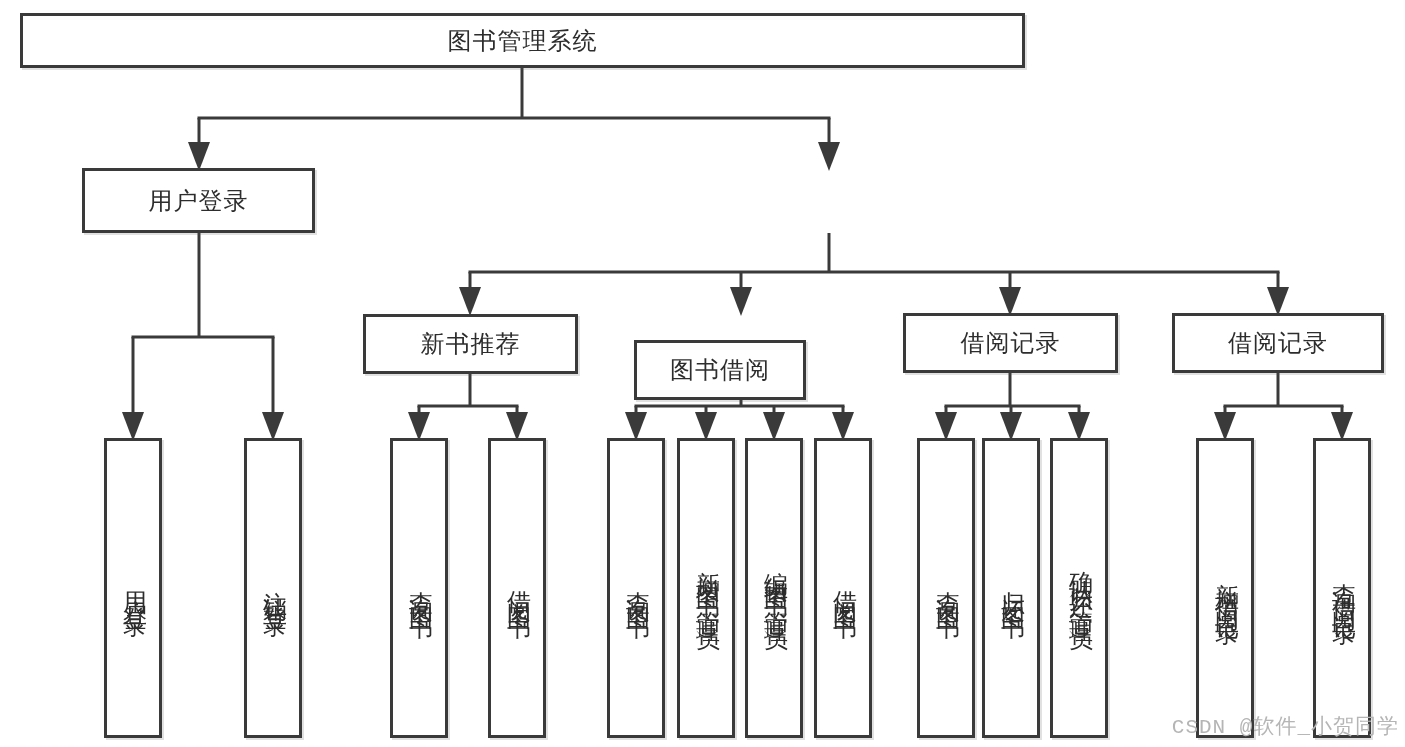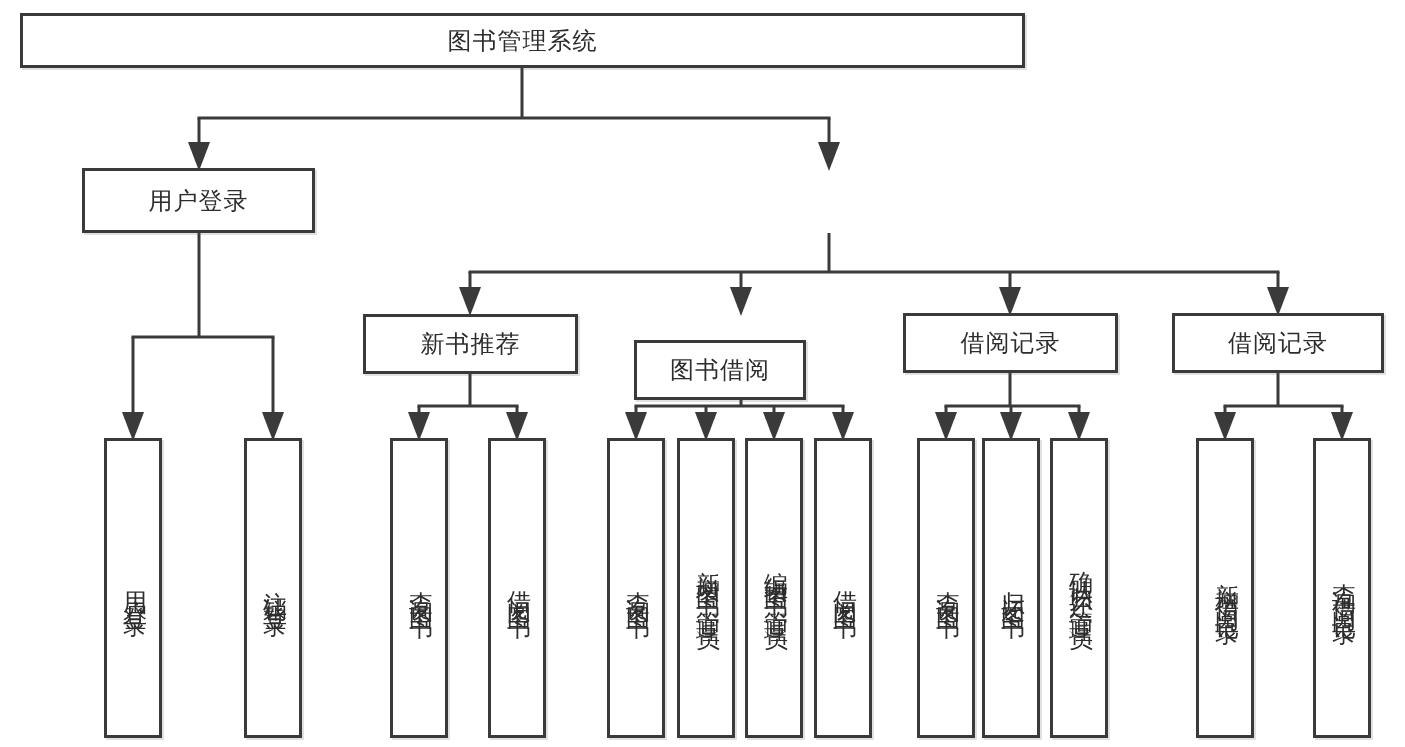--- a/index.html
+++ b/index.html
@@ -182,14 +182,15 @@
     <span class="vtext">确认归还（管理员）</span>
   </div>
 
   <div class="leaf" style="left:1196px;">
     <span class="vtext">新增借阅记录</span>
   </div>
   <div class="leaf" style="left:1313px;">
     <span class="vtext">查询借阅记录</span>
   </div>
 
+  <div class="watermark">CSDN @软件_小贺同学</div>
 
 </div>
 
 </body></html>

